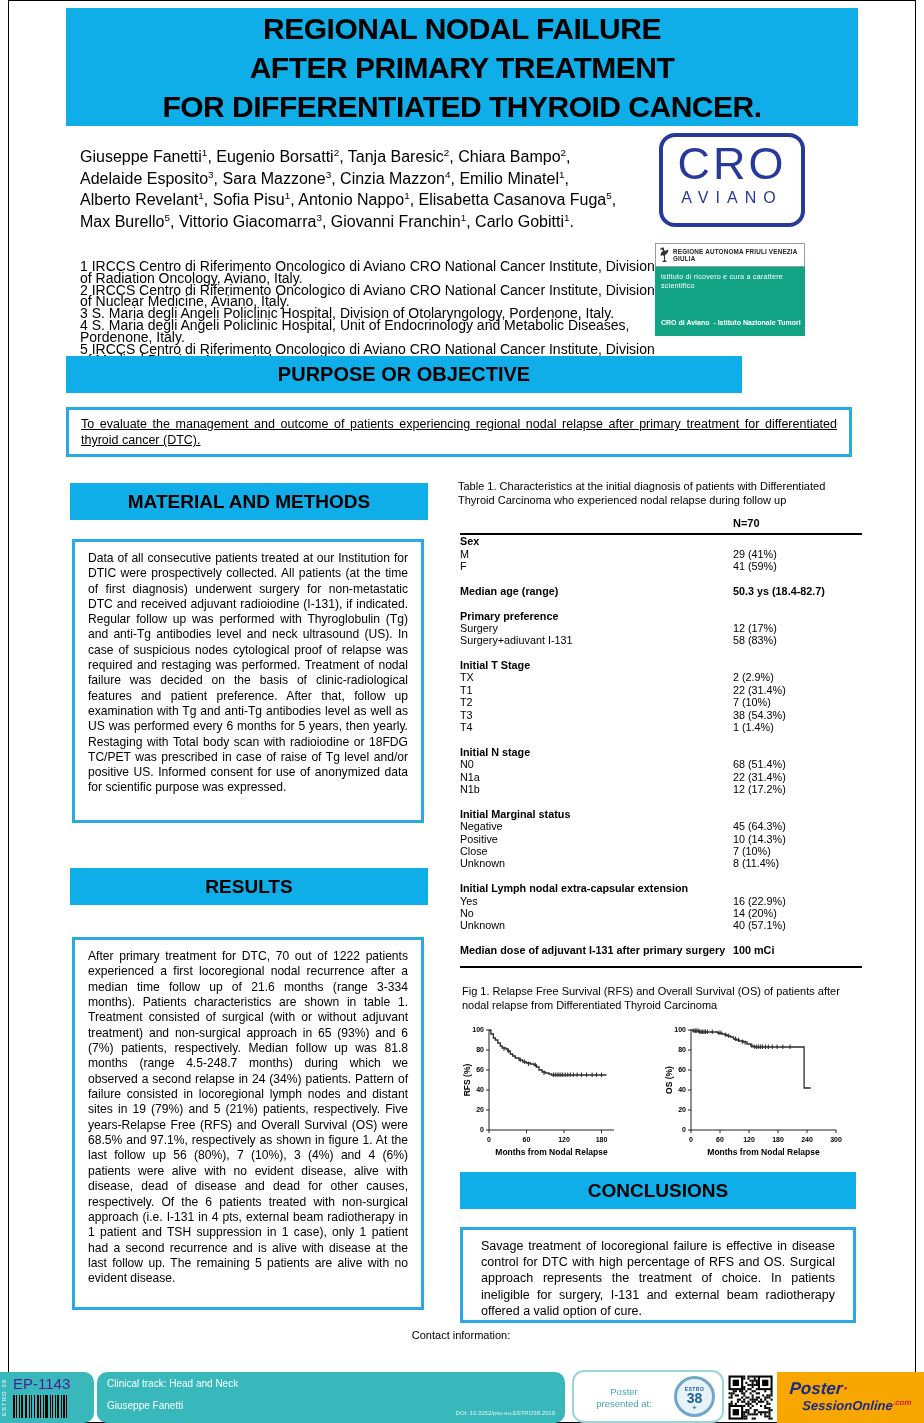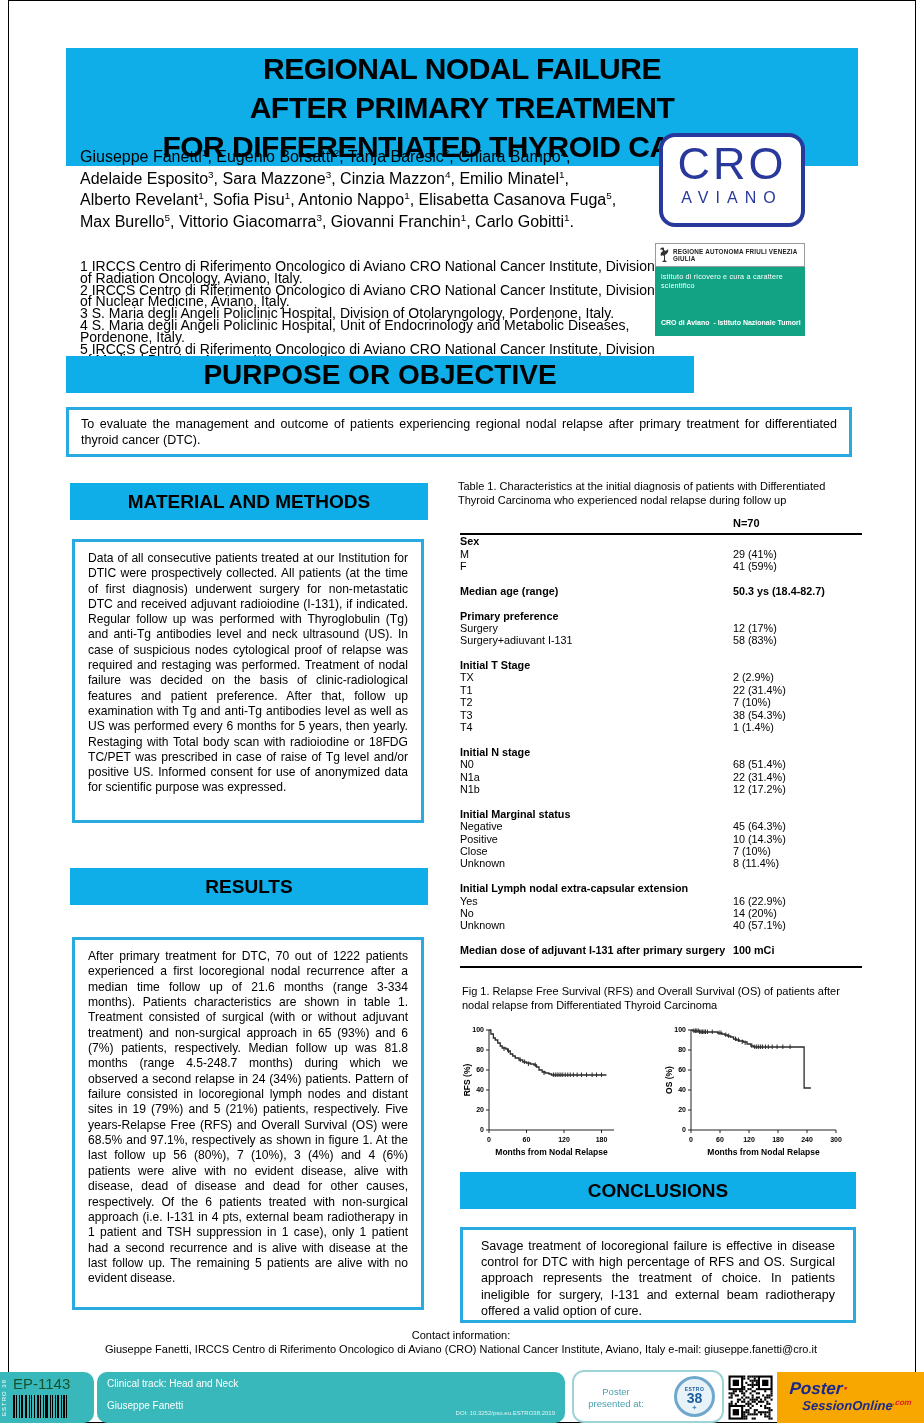--- a/index.html
+++ b/index.html
@@ -2,44 +2,44 @@
 <html style="--cyan: #0FAEE9; --cyanborder: #29ABE2; --teal: #38B8BA; --croblue: #28389B; --green: #12A385; --yellow: #F8A600;"><head>
 <meta charset="utf-8">
 <style>
   html,body{margin:0;padding:0;background:#ffffff;}
   .page{position:relative;width:924px;height:1423px;background:#fff;overflow:hidden;
         font-family:"Liberation Sans",sans-serif;color:#000;}
   .frame{position:absolute;left:8px;top:0;width:906px;height:1421px;border:1px solid #000;z-index:0;}
 
   .band{position:absolute;background:var(--cyan,#0FAEE9);display:flex;align-items:center;justify-content:center;
         font-weight:bold;color:#000;}
-  .title-band{left:66px;top:8px;width:792px;height:118px;flex-direction:column;text-align:center;margin-top:40px;}
+  .title-band{left:66px;top:8px;width:792px;height:118px;flex-direction:column;text-align:center;}
   .title-band div{font-size:30px;line-height:39px;letter-spacing:-0.5px;}
 
   .authors{position:absolute;left:80px;top:146px;width:575px;font-size:16px;line-height:21.5px;}
   .authors sup{font-size:62%;line-height:0;}
   .affiliations{position:absolute;left:80px;top:261px;width:575px;font-size:14px;line-height:11.8px;}
 
   .cro-logo{position:absolute;left:659px;top:133px;width:146px;height:94px;background:#fff;
             border:4px solid var(--croblue,#28389B);border-radius:16px;text-align:center;box-sizing:border-box;}
   .cro-logo .cro{font-size:45px;line-height:46px;color:var(--croblue,#28389B);letter-spacing:3px;margin-top:4px;}
   .cro-logo .aviano{font-size:16px;color:var(--croblue,#28389B);letter-spacing:7px;margin-top:2px;}
 
   .reg-logo{position:absolute;left:655px;top:243px;width:150px;height:93px;box-sizing:border-box;font-family:"Liberation Sans",sans-serif;}
   .reg-top{height:24px;background:#fff;border:1px solid #9a9a9a;display:flex;align-items:center;box-sizing:border-box;padding:1px 2px;}
   .reg-top .eagle{width:13px;height:18px;flex:0 0 13px;margin-right:2px;}
   .reg-top .reg-text{font-size:6.3px;font-weight:bold;color:#222;letter-spacing:0.2px;}
   .reg-green{height:69px;background:var(--green,#12A385);color:#fff;padding:5px 6px;box-sizing:border-box;position:relative;}
   .reg-green .l1{font-size:7.2px;letter-spacing:0.2px;}
   .reg-green .l2{position:absolute;left:6px;bottom:8px;font-size:14px;}
   .reg-green .l2 span{font-size:7px;font-weight:bold;}
 
-  .purpose-band{left:66px;top:356px;width:628px;height:37px;font-size:28px;}
+  .purpose-band{left:66px;top:356px;width:676px;height:37px;font-size:20px;}
   .purpose-box{position:absolute;left:66px;top:407px;width:786px;height:50px;border:3px solid var(--cyanborder,#29ABE2);
-               box-sizing:border-box;padding:6px 12px;font-size:12.5px;line-height:16px;text-align:justify;}
+               box-sizing:border-box;padding:6px 12px;font-size:12.5px;line-height:16px;text-align:justify;text-decoration:underline;}
 
   .methods-band{left:70px;top:483px;width:358px;height:37px;font-size:19px;}
   .methods-box{position:absolute;left:72px;top:539px;width:352px;height:284px;border:3px solid var(--cyanborder,#29ABE2);
                box-sizing:border-box;padding:9px 13px;font-size:12.1px;line-height:15.3px;text-align:justify;}
 
   .results-band{left:70px;top:868px;width:358px;height:37px;font-size:19px;}
   .results-box{position:absolute;left:72px;top:937px;width:352px;height:373px;border:3px solid var(--cyanborder,#29ABE2);
                box-sizing:border-box;padding:9px 13px;font-size:12.1px;line-height:15.35px;text-align:justify;}
 
   .table-caption{position:absolute;left:458px;top:479px;width:404px;font-size:11px;line-height:14px;}
@@ -62,34 +62,34 @@
   .concl-box{position:absolute;left:460px;top:1227px;width:396px;height:96px;border:3px solid var(--cyanborder,#29ABE2);
              box-sizing:border-box;padding:8px 18px;font-size:12.5px;line-height:16.2px;text-align:justify;}
 
   .contact-label{position:absolute;left:8px;top:1329px;width:906px;text-align:center;font-size:11px;}
   .contact-line{position:absolute;left:8px;top:1343px;width:906px;text-align:center;font-size:11px;}
 
   .footer-left{position:absolute;left:0;top:1372px;width:94px;height:51px;background:var(--teal,#38B8BA);
                border-radius:0 10px 10px 0;z-index:3;}
   .estro-vert{position:absolute;left:1px;top:4px;height:43px;writing-mode:vertical-rl;transform:rotate(180deg);
               color:#fff;font-size:6px;letter-spacing:1px;text-align:center;}
-  .poster-id{position:absolute;left:13px;top:3px;color:#14532d;font-size:15px;}
+  .poster-id{position:absolute;left:13px;top:3px;color:#4c1d95;font-size:15px;}
   .barcode{position:absolute;left:13px;top:23px;width:78px;height:23px;display:flex;align-items:stretch;}
   .barcode .bar{background:#000;}
   .barcode .gap{background:transparent;}
 
   .footer-mid{position:absolute;left:97px;top:1372px;width:468px;height:51px;background:var(--teal,#38B8BA);
               border-radius:10px;color:#fff;z-index:3;}
   .footer-mid .track{position:absolute;left:10px;top:6px;font-size:10px;}
   .footer-mid .presenter{position:absolute;left:10px;top:28px;font-size:10px;}
   .footer-mid .doi{position:absolute;right:10px;bottom:7px;font-size:6px;color:rgba(255,255,255,0.85);}
 
   .presented-box{position:absolute;left:572px;top:1370px;width:152px;height:53px;background:#fff;
                  border:2px solid #9fd4d6;border-radius:12px;box-sizing:border-box;z-index:3;}
-  .presented-box .pp{position:absolute;left:8px;top:14px;width:68px;font-size:9.5px;color:#4aa0b0;text-align:center;line-height:12px;}
+  .presented-box .pp{position:absolute;left:16px;top:14px;width:68px;font-size:9.5px;color:#4aa0b0;text-align:center;line-height:12px;}
   .badge{position:absolute;right:7px;top:4px;width:41px;height:41px;border-radius:50%;
          border:3px solid #6fa8cc;background:#e8f3f9;box-sizing:border-box;text-align:center;}
   .badge .b-top{font-size:5px;color:#1b5e9e;font-weight:bold;margin-top:7px;letter-spacing:0.5px;}
   .badge .b-num{font-size:14px;color:#1b5e9e;font-weight:bold;line-height:13px;}
   .badge .b-star{color:#4a90c4;font-size:7px;line-height:5px;}
 
   .qr{position:absolute;left:727px;top:1374px;width:47px;height:47px;background:#fff;z-index:3;}
   .qr svg{display:block;}
 
   .pso-box{position:absolute;left:777px;top:1372px;width:147px;height:51px;background:var(--yellow,#F8A600);
@@ -392,21 +392,20 @@
       <line x1="108.2" y1="22.5" x2="108.2" y2="27" stroke="#2b2b2b" stroke-width="1"></line>
       <line x1="113.03333333333335" y1="22.5" x2="113.03333333333335" y2="27" stroke="#2b2b2b" stroke-width="1"></line>
       <line x1="118.83333333333333" y1="22.5" x2="118.83333333333333" y2="27" stroke="#2b2b2b" stroke-width="1"></line>
       <line x1="126.08333333333333" y1="22.5" x2="126.08333333333333" y2="27" stroke="#2b2b2b" stroke-width="1"></line>
     </svg>
 
   <div class="band concl-band">CONCLUSIONS</div>
   <div class="concl-box">Savage treatment of locoregional failure is effective in disease control for DTC with high percentage of RFS and OS. Surgical approach represents the treatment of choice. In patients ineligible for surgery, I-131 and external beam radiotherapy offered a valid option of cure.</div>
 
   <div class="contact-label">Contact information:</div>
-  <div class="contact-line">Giuseppe Fanetti, IRCCS Centro di Riferimento Oncologico di Aviano (CRO) National Cancer Institute, Aviano, Italy e-mail: giuseppe.fanetti@cro.it</div>
 
   <div class="footer-left">
     <div class="estro-vert">ESTRO 38</div>
     <div class="poster-id">EP-1143</div>
     <div class="barcode" id="barcode">
         <div class="bar" style="width: 2.1px;"></div>
         <div class="gap" style="width: 1.05px;"></div>
         <div class="bar" style="width: 1.05px;"></div>
         <div class="gap" style="width: 2.1px;"></div>
         <div class="bar" style="width: 1.05px;"></div>

